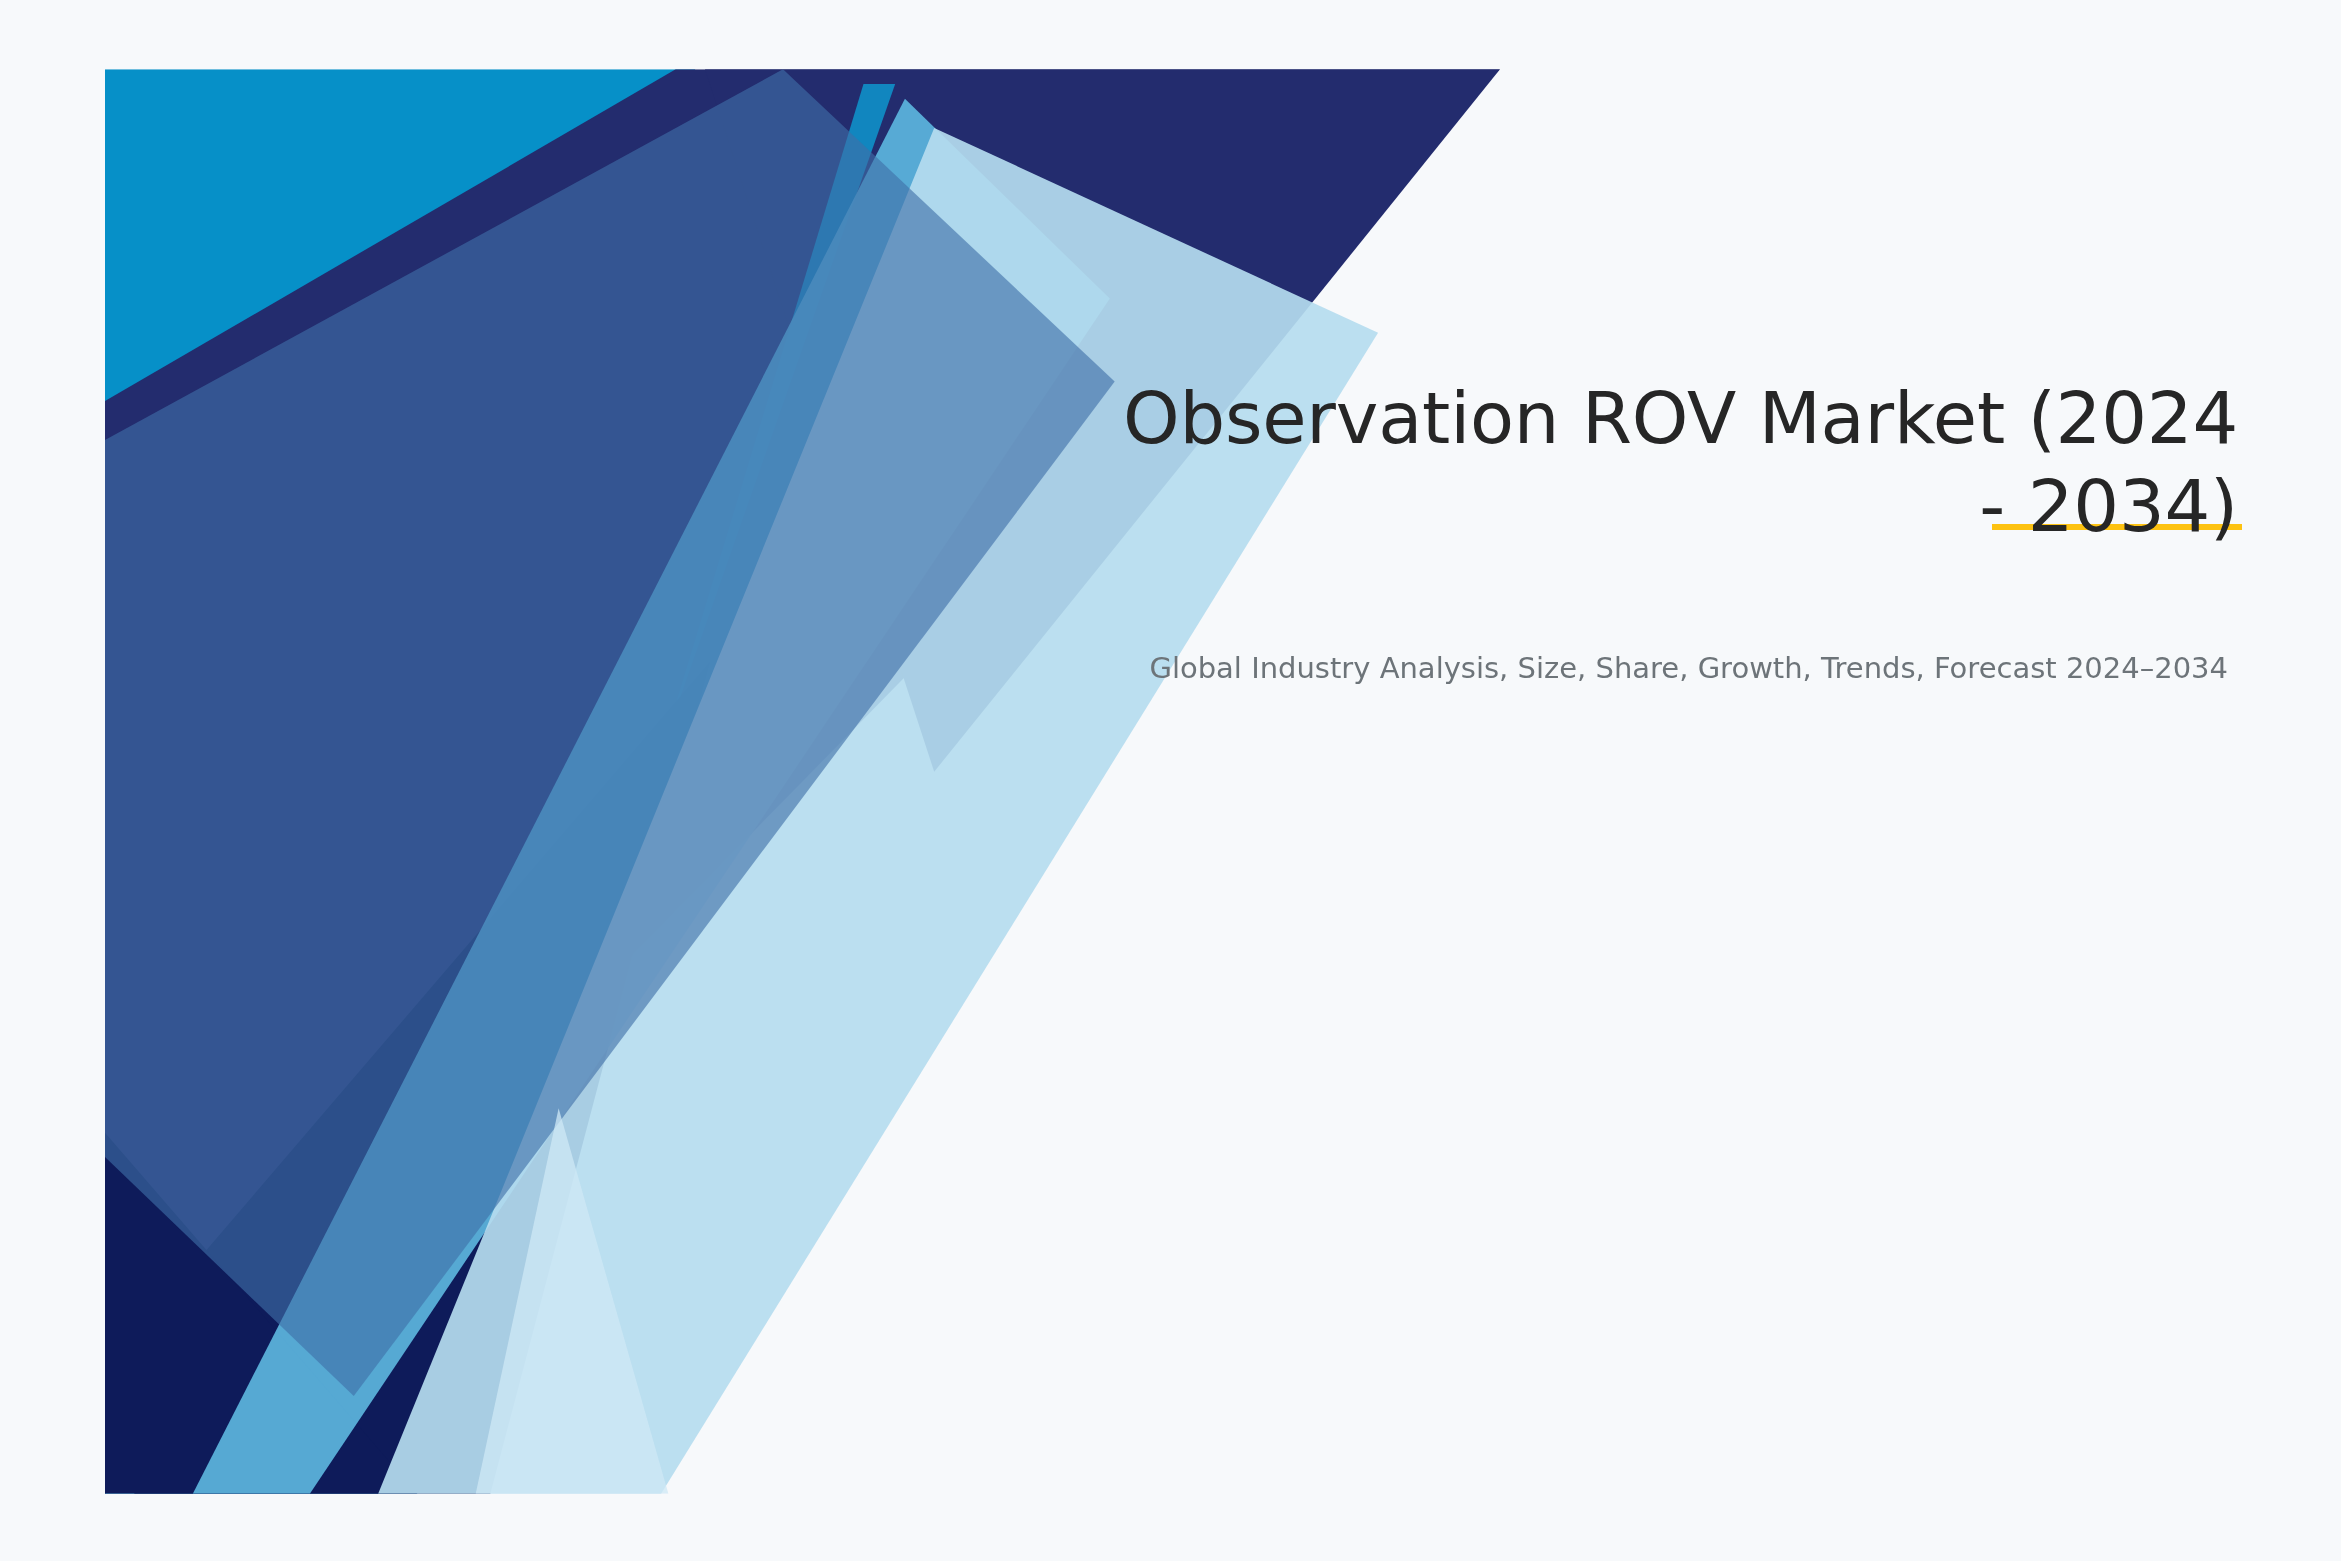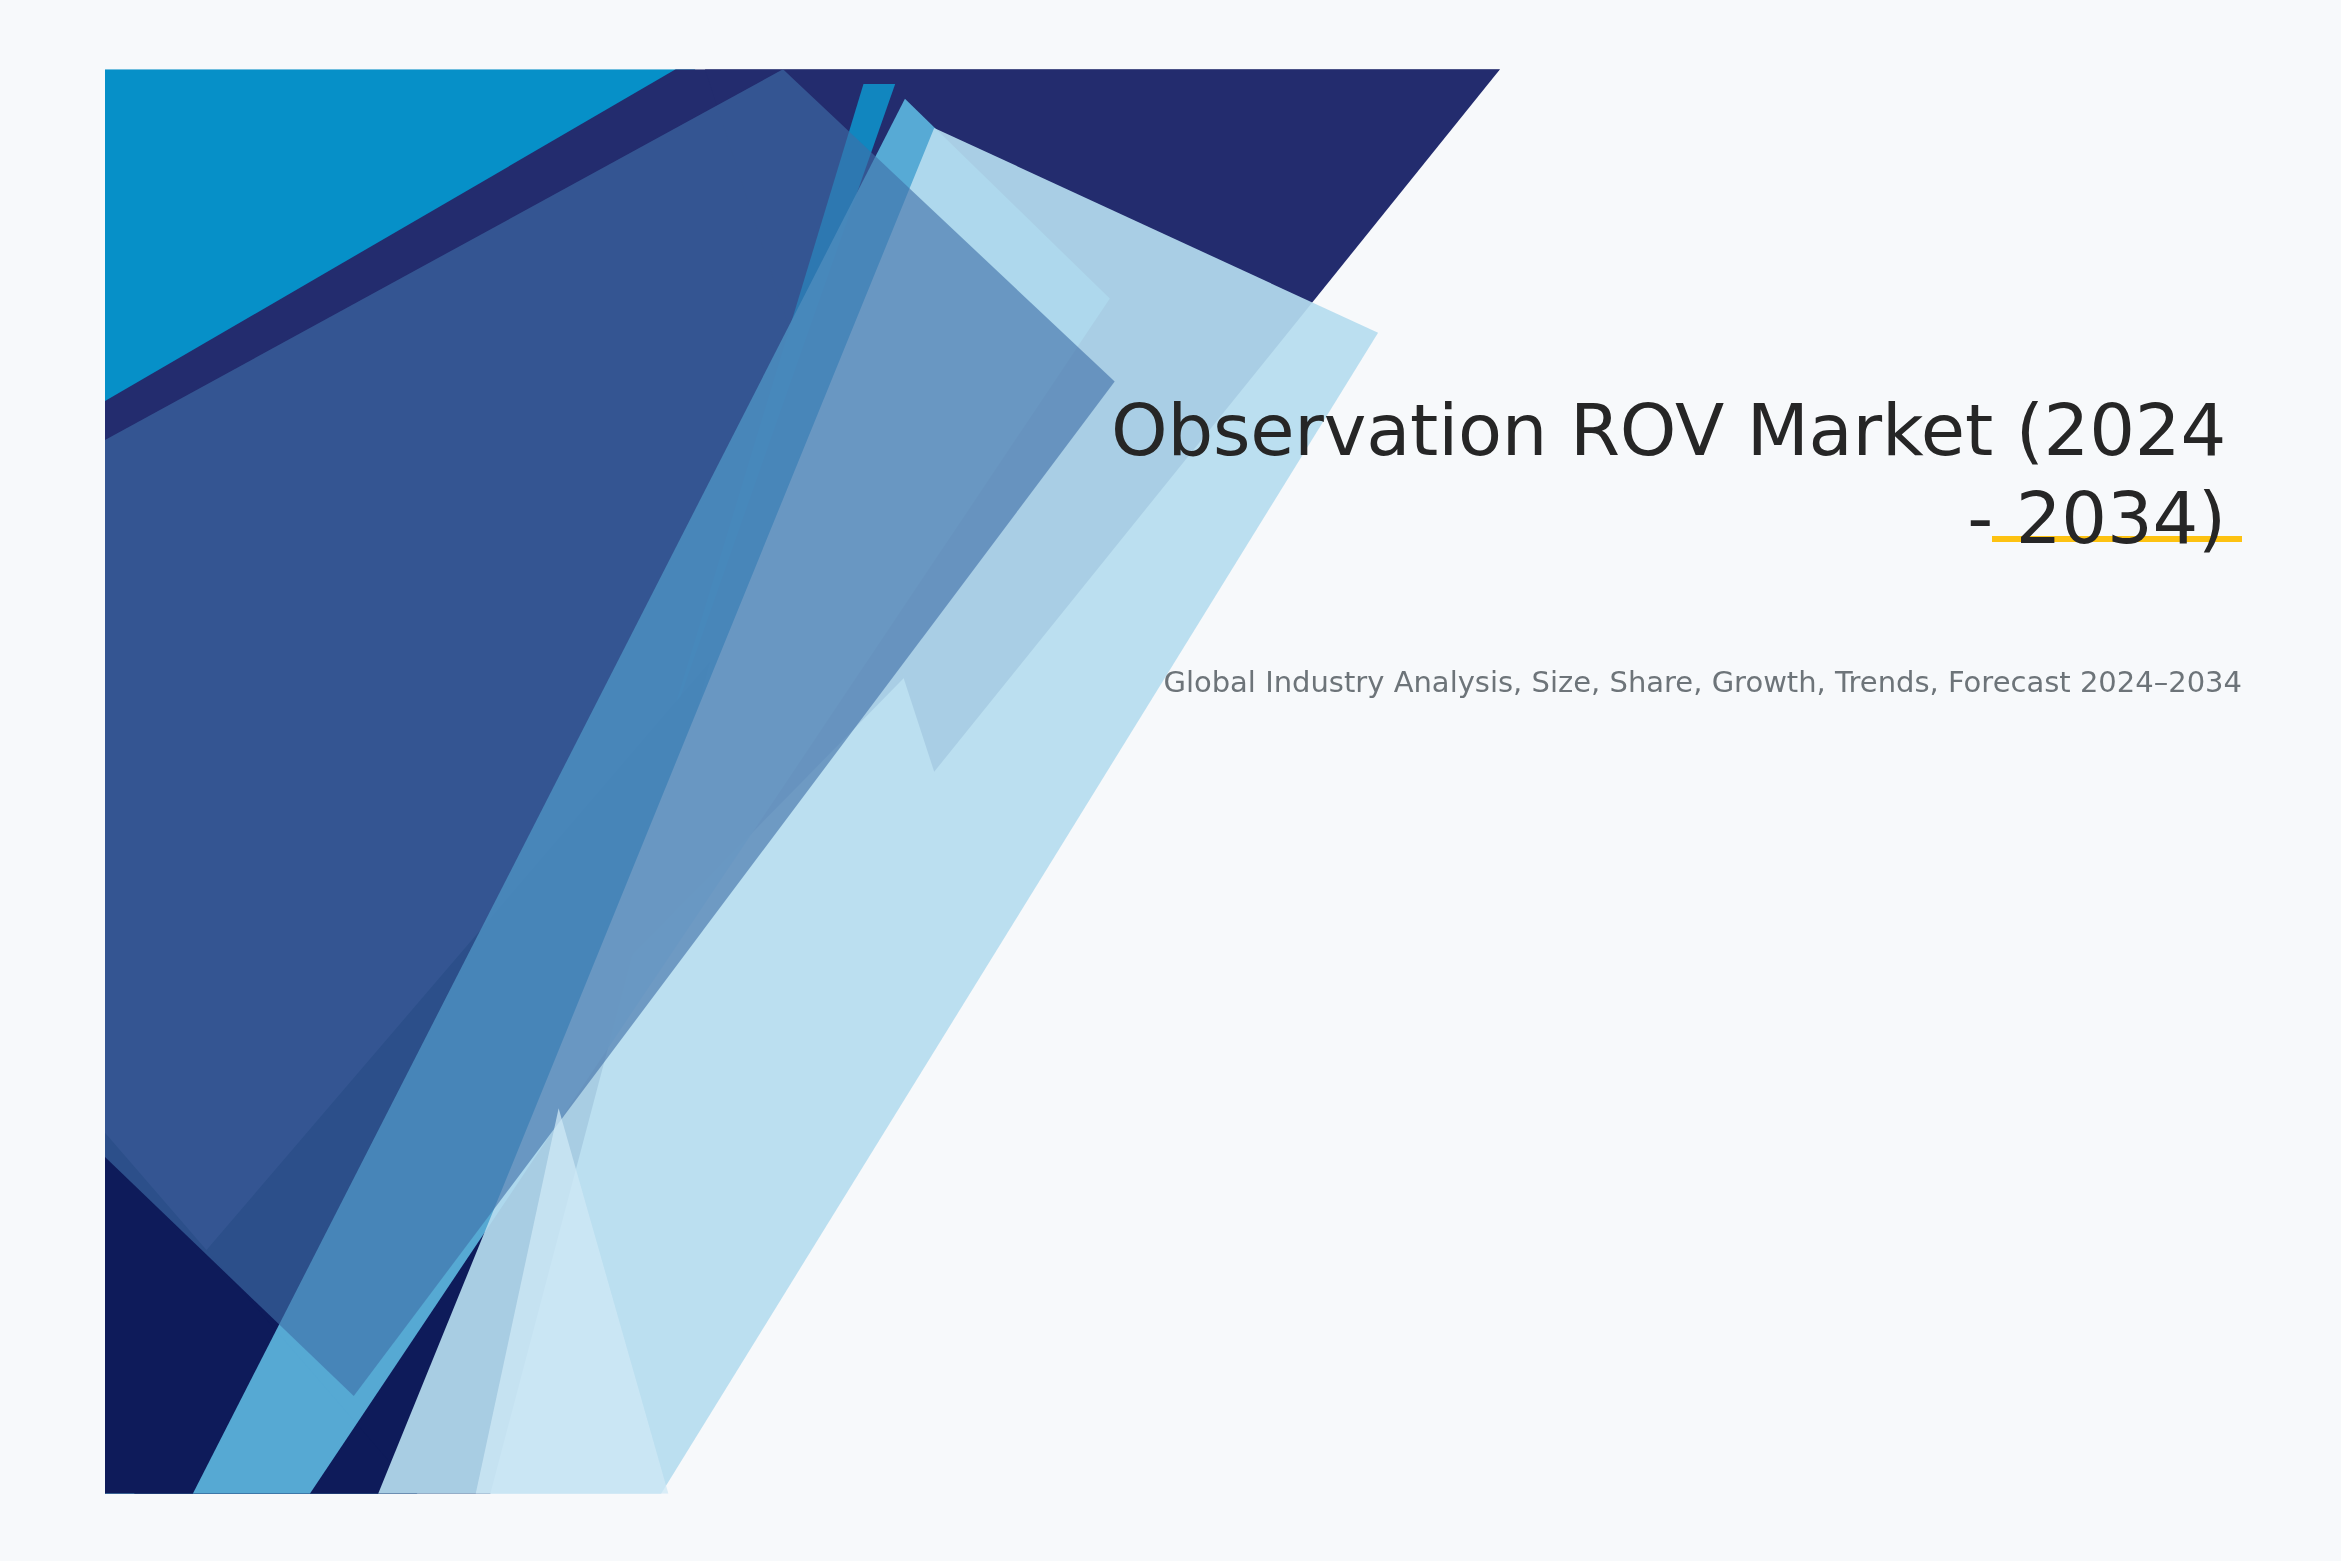--- a/index.html
+++ b/index.html
@@ -41,40 +41,40 @@
     top: 371px;
     width: 1171px;
     text-align: right;
   }
   .title-wrap {
     position: relative;
     display: block;
   }
   .title {
     position: relative;
-    margin: 16px;
+    margin: 4px;
     font-size: 72px;
     line-height: 1.22;
     font-weight: 400;
     color: #262626;
     letter-spacing: -0.2px;
     text-align: right;
     z-index: 2;
   }
   .title-underline {
     position: absolute;
     right: 0px;
     bottom: 20.5px;
     width: 250px;
     height: 6.3px;
     background: #fdc211;
     z-index: 1;
   }
   .subtitle {
-    margin: 0;
+    margin: 14px;
     padding-top: 85px;
     font-size: 29px;
     line-height: 1.30;
     font-weight: 400;
     color: #6d7479;
     text-align: right;
   }
 </style>
 </head>
 <body>

